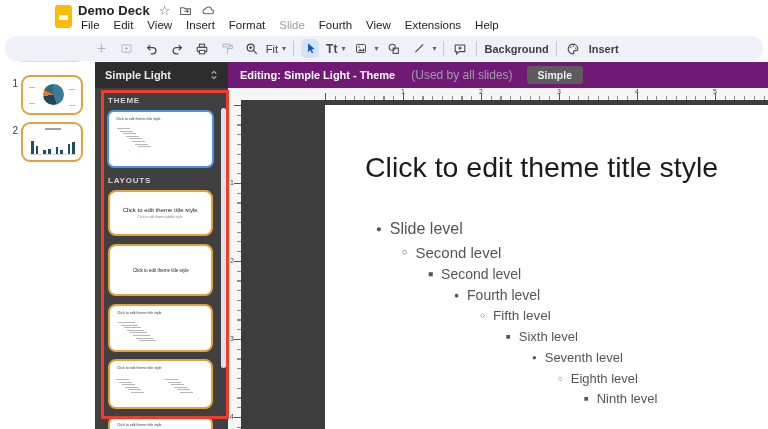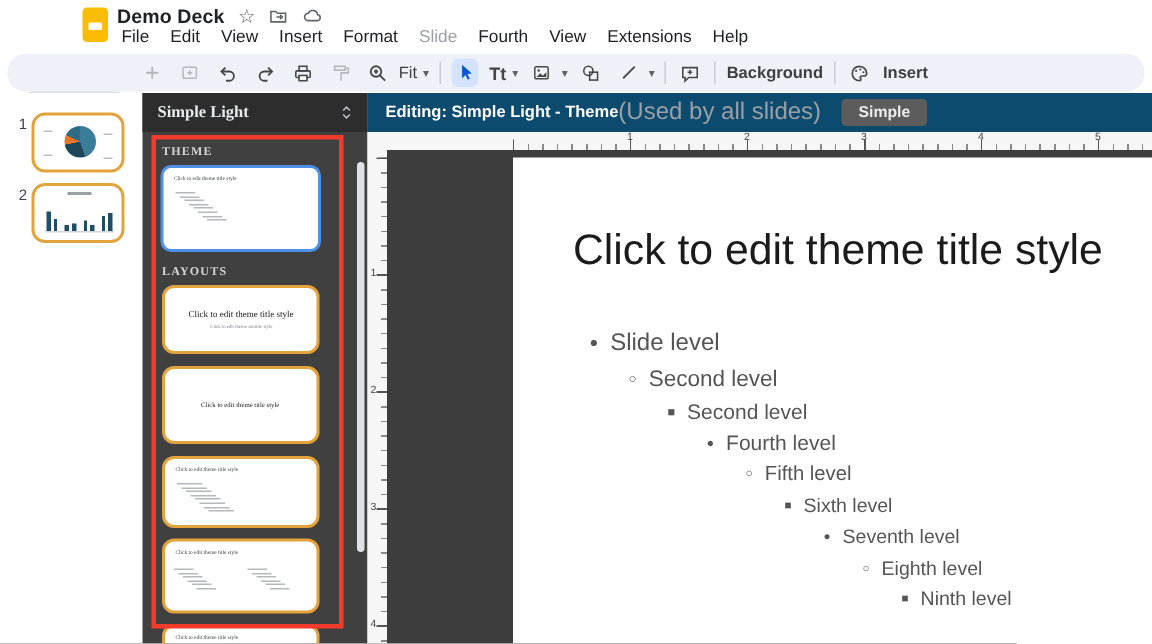--- a/index.html
+++ b/index.html
@@ -41,21 +41,21 @@
   .slide-thumb { width:62px; height:40px; background:#fff; border:2.5px solid #e2a33d; border-radius:9px; position:relative; overflow:hidden; }
   .pie { position:absolute; left:20px; top:7px; width:21px; height:21px; border-radius:50%;
          background:conic-gradient(#3b7c99 0 45%, #1d4659 45% 72%, #e8762a 72% 82%, #2f6b85 82% 100%); }
   .pie-lab { position:absolute; width:6px; height:1px; background:#b9bdc2; }
   .bars { position:absolute; left:8px; bottom:6px; width:44px; height:16px; display:flex; align-items:flex-end; gap:2px; }
   .bars i { display:block; width:4px; background:#1f4e66; }
   .bar-title { position:absolute; left:22px; top:4px; width:16px; height:1.5px; background:#9aa0a6; }
   .bar-axis { position:absolute; left:7px; bottom:5px; width:46px; height:1px; background:#d0d3d8; }
 
   
-  .theme-panel { width:150px; background:#404040; display:flex; flex-direction:column; position:relative;font-family:Liberation Serif, serif; }
+  .theme-panel { width:133px; background:#404040; display:flex; flex-direction:column; position:relative; }
   .panel-header { height:26px; background:#2d2d2d; display:flex; align-items:center; padding:0 8px 0 10px; }
   .panel-header-label { font-size:11px; font-weight:700; color:#e8eaed; flex:1; }
   .panel-body { flex:1; overflow:hidden; padding-top:8px; position:relative; }
   .sec-label { font-size:8px; font-weight:700; letter-spacing:.8px; color:#d5d5d5; margin:0 0 4px 13px; height:10px; }
   .theme-thumb { width:107px; height:58px; margin-left:12px; margin-bottom:8px; background:#fff; border:2.5px solid #4d90e8; border-radius:7px; position:relative; overflow:hidden; }
   .layouts-label { margin-top:0; }
   .layout-thumb { width:105px; margin-left:13px; background:#fff; border:2.5px solid #e2a33d; border-radius:8px; position:relative; overflow:hidden; }
   .lt1 { height:46px; margin-bottom:8px; display:flex; flex-direction:column; align-items:center; justify-content:center; }
   .lt2 { height:52px; margin-bottom:8px; display:flex; align-items:center; justify-content:center; }
   .lt3 { height:48px; margin-bottom:7px; }
@@ -71,23 +71,23 @@
   .cascade i:nth-child(2){margin-left:3px;} .cascade i:nth-child(3){margin-left:6px;}
   .cascade i:nth-child(4){margin-left:9px;} .cascade i:nth-child(5){margin-left:12px;}
   .cascade i:nth-child(6){margin-left:15px;} .cascade i:nth-child(7){margin-left:18px;}
   .cascade i:nth-child(8){margin-left:21px;}
   .cascade.c2a { left:6px; top:18px; } .cascade.c2b { left:55px; top:18px; }
   .cascade.small i { width:13px; }
   .panel-scrollbar { position:absolute; right:2px; top:20px; width:5px; height:260px; background:#dfe1e5; border-radius:3px; }
 
   
   .main { flex:1; display:flex; flex-direction:column; min-width:0; }
-  .edit-bar { height:26px; background:#0c4a6e; display:flex; align-items:center; padding-left:12px; }
+  .edit-bar { height:26px; background:#701a75; display:flex; align-items:center; padding-left:12px; }
   .edit-label { font-size:11px; font-weight:700; color:#fff; }
-  .edit-sub { font-size:16px; color:#9aa0a6; margin-left:0; }
+  .edit-sub { font-size:12px; color:#9aa0a6; margin-left:16px; }
   .rename-btn { margin-left:14px; background:#5c5c5c; color:#ececec; font-size:10.5px; font-weight:700; padding:3px 11px; border:none; border-radius:3px; }
   .ruler-h { height:12px; background:#f6f6f6; position:relative; }
   .ruler-h .ticks { position:absolute; left:97px; right:0; top:0; bottom:0;
       background-image:
         repeating-linear-gradient(90deg, #555 0 1px, transparent 1px 78px),
         repeating-linear-gradient(90deg, #8a8a8a 0 1px, transparent 1px 9.75px);
       background-size:100% 7px, 100% 4px;
       background-position:left bottom, left bottom;
       background-repeat:no-repeat; }
   .rnum-h { position:absolute; top:0; font-size:7px; color:#444; }

